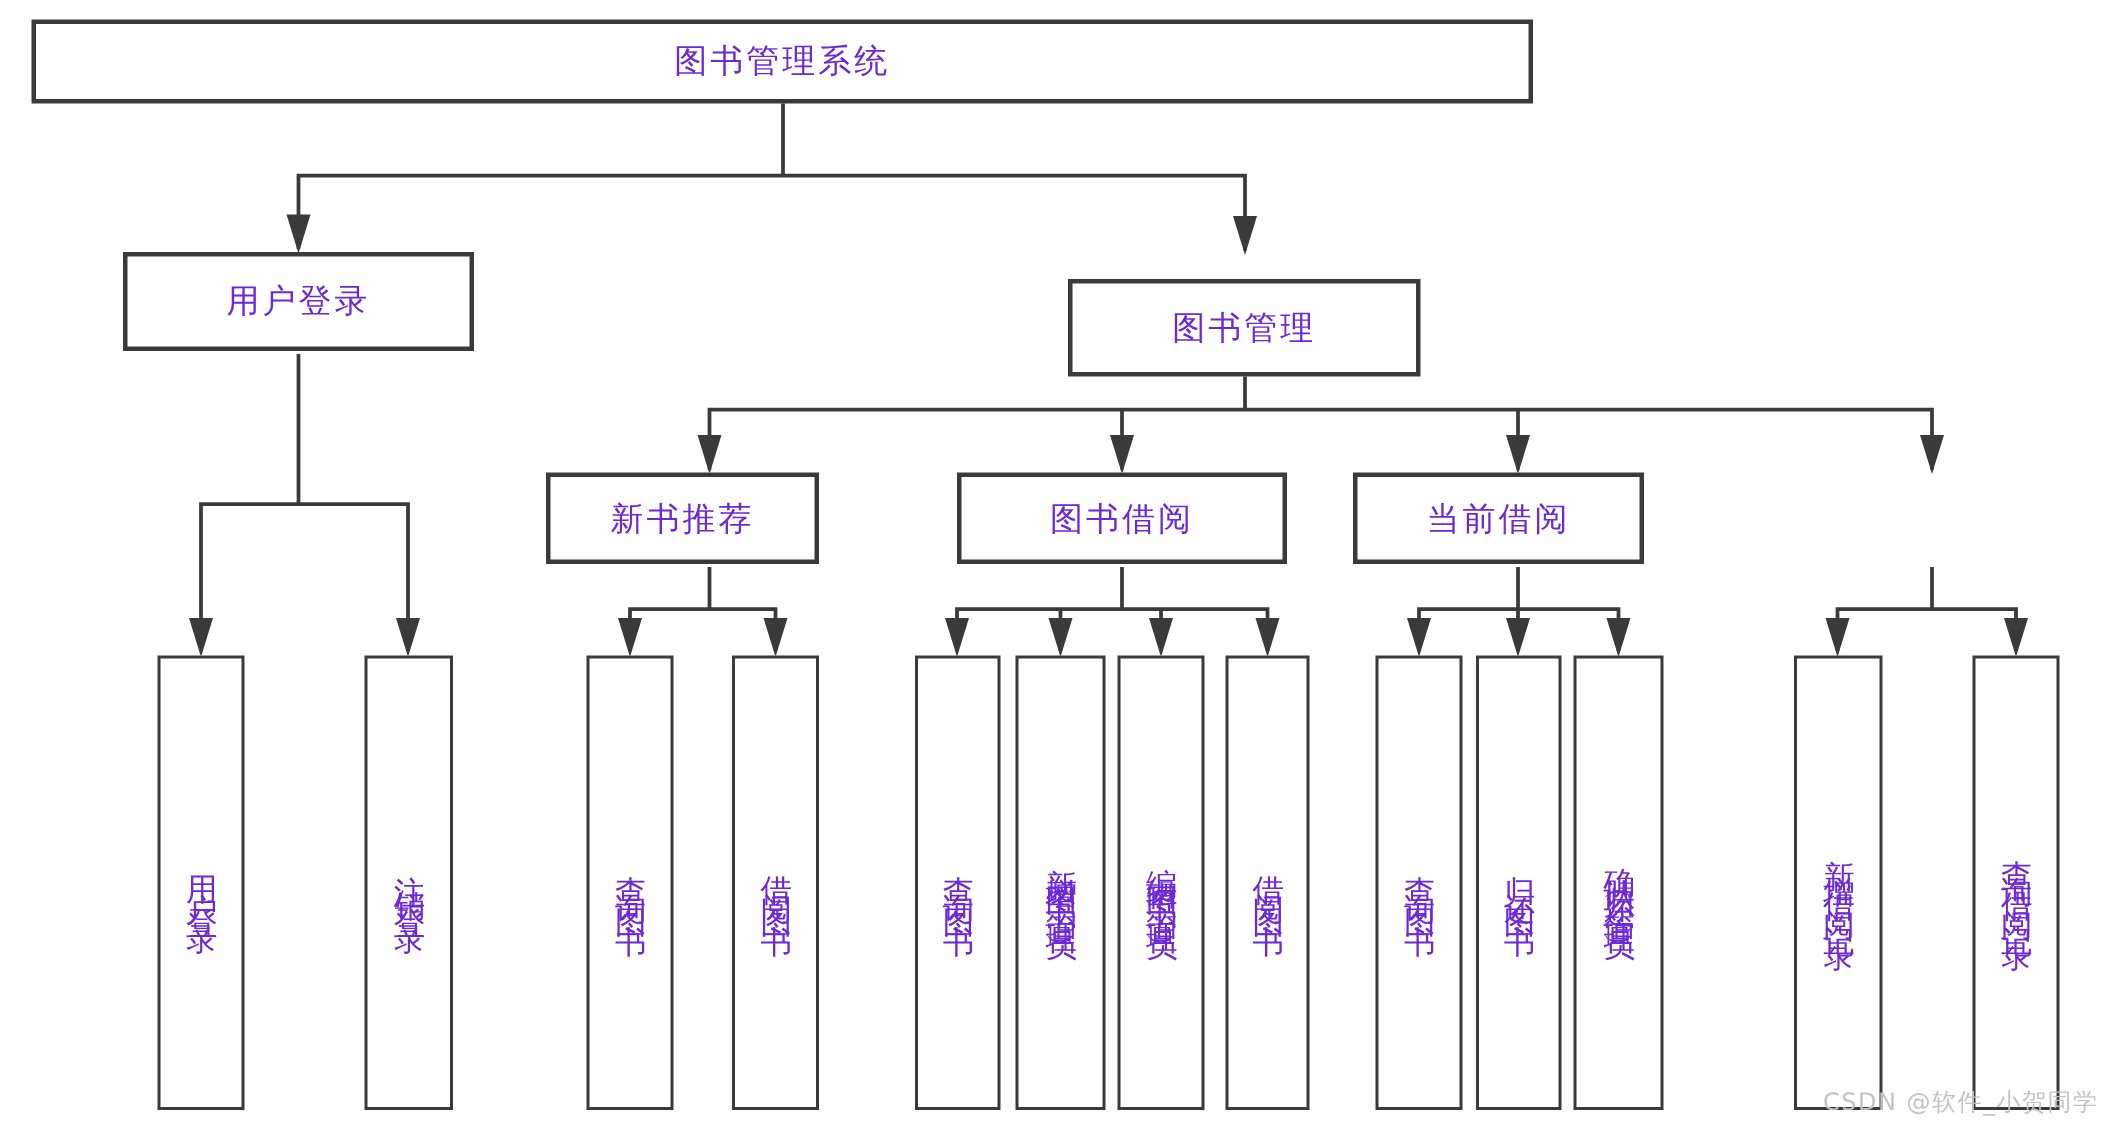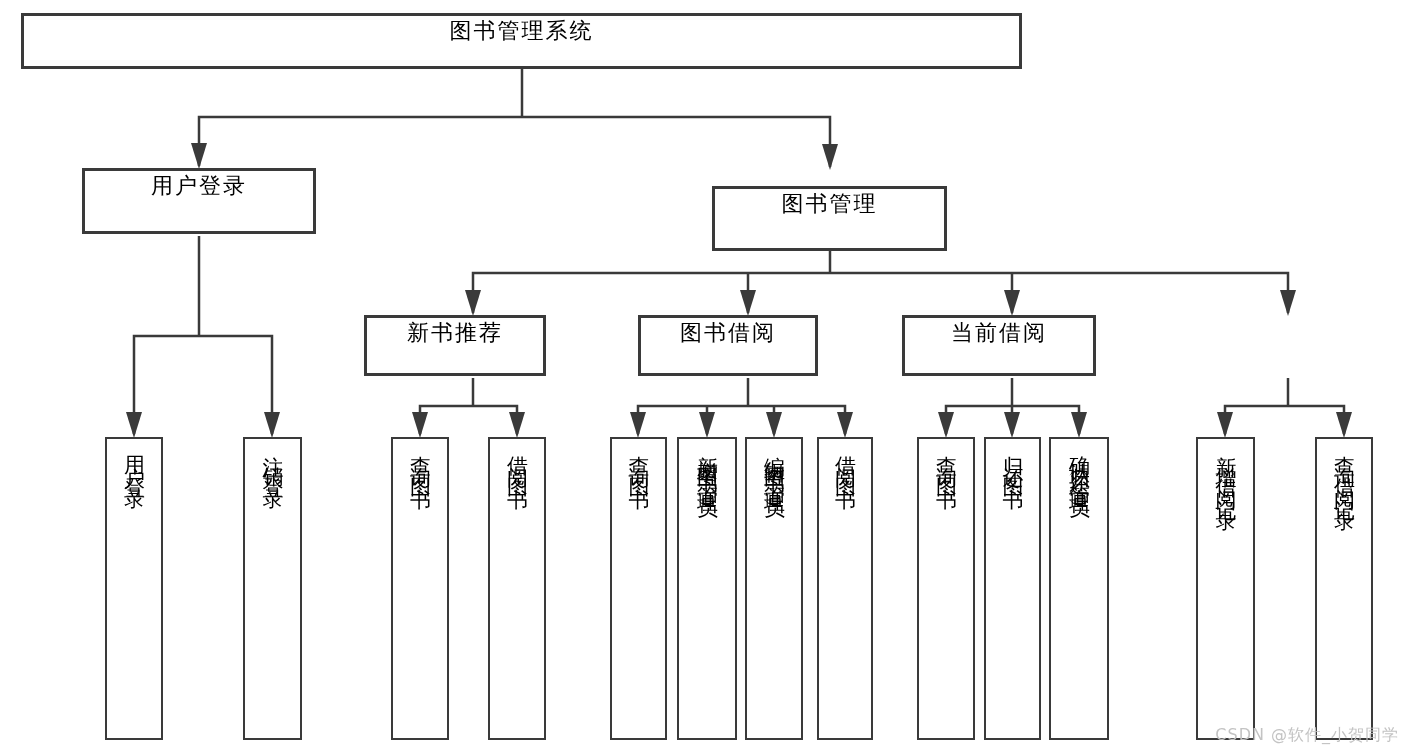--- a/index.html
+++ b/index.html
@@ -3,22 +3,22 @@
 <meta charset="utf-8">
 <style>
   html,body{margin:0;padding:0;background:#ffffff;}
   .stage{
     position:relative;width:1405px;height:747px;background:#ffffff;
     font-family:"DejaVu Sans","Liberation Sans",sans-serif;overflow:hidden;
   }
   svg.wires{position:absolute;left:0;top:0;z-index:1;}
   .node{
     position:absolute;background:#ffffff;border:3px solid #3a3a3a;
-    box-sizing:border-box;display:flex;align-items:flex-start;justify-content:center;
-    color:#000000;z-index:2;
+    box-sizing:border-box;display:flex;align-items:center;justify-content:center;
+    color:#6d28d9;z-index:2;
   }
   .hnode{font-size:22px;letter-spacing:2px;white-space:nowrap;}
   .vnode{border-width:2.5px;}
   .vnode span{
     writing-mode:vertical-rl;text-orientation:mixed;
     font-size:21px;line-height:1;letter-spacing:11px;
   }
   .vnode.tight span{letter-spacing:6px;}
   .watermark{
     position:absolute;right:6px;bottom:1px;z-index:6;
@@ -85,21 +85,21 @@
   <div class="node hnode" style="left:82px;top:168px;width:234px;height:66px">
     <span>用户登录</span>
   </div>
   <div class="node hnode" style="left:712px;top:186px;width:235px;height:65px">
     <span>图书管理</span>
   </div>
 
   <div class="node hnode" style="left:364px;top:315px;width:182px;height:61px">
     <span>新书推荐</span>
   </div>
-  <div class="node hnode" style="left:638px;top:315px;width:180px;height:61px">
+  <div class="node hnode" style="left:638px;top:315px;width:220px;height:61px">
     <span>图书借阅</span>
   </div>
   <div class="node hnode" style="left:902px;top:315px;width:194px;height:61px">
     <span>当前借阅</span>
   </div>
 
   <div class="node vnode" style="left:105px;top:437px;width:58px;height:303px">
     <span>用户登录</span>
   </div>
   <div class="node vnode" style="left:243px;top:437px;width:59px;height:303px">

